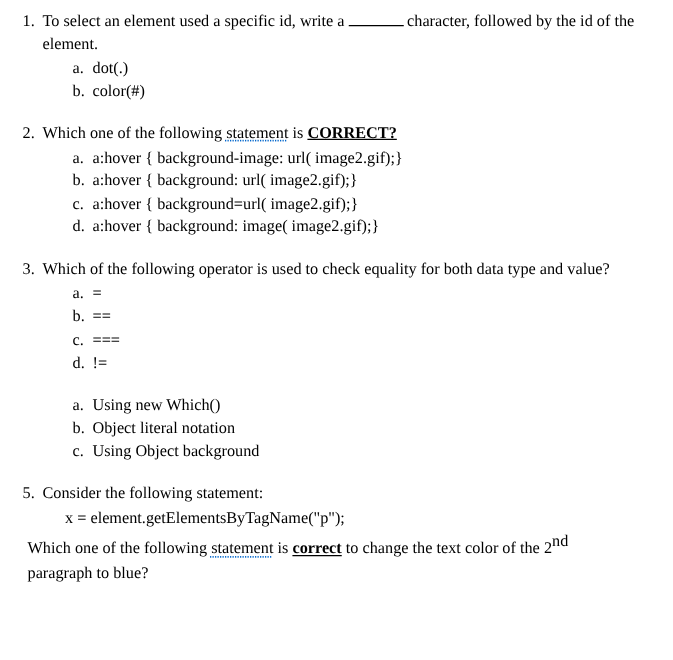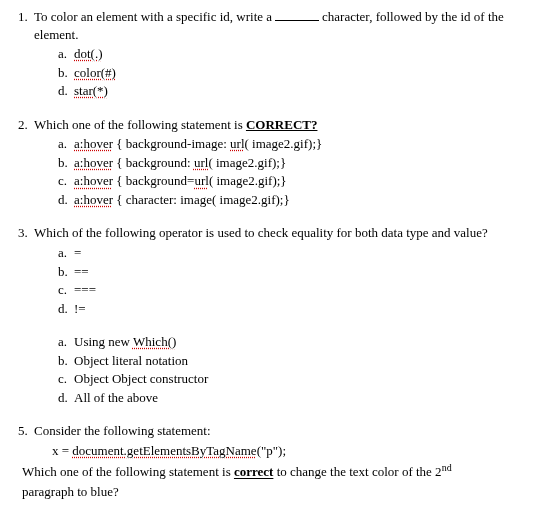--- a/index.html
+++ b/index.html
@@ -32,99 +32,97 @@
     text-indent: -16px;
     padding-left: 16px;
     margin-bottom: 1px;
   }
   .opt .lbl {
     display: inline-block;
     width: 16px;
     text-indent: 0;
   }
   .dashed {
-    text-decoration: underline;
     text-decoration-style: dotted;
     text-decoration-color: #c00;
     text-underline-offset: 2px;
   }
   .dashed-blue {
+    text-decoration: underline;
     text-decoration-style: dotted;
     text-decoration-color: #06c;
     text-underline-offset: 2px;
   }
   .blank {
     display: inline-block;
     border-bottom: 1px solid #000;
     width: 44px;
     vertical-align: baseline;
     margin: 0 3px;
   }
   .bold { font-weight: bold; text-decoration: underline; }
-  .sup { vertical-align: super; font-size: 10px; margin-top: 43px; }
+  .sup { vertical-align: super; font-size: 13px; margin-top: 43px; }
   .extra-indent {
     padding-left: 10px;
   }
   .code-line {
     padding-left: 40px;
     margin-bottom: 2px;
   }
 </style>
 </head>
 <body>
 
 <div class="question">
   <div class="qtext">
-    <span class="num">1.</span><span>To color an element with a specific id, write a</span><span class="blank"></span><span>character, followed by the id of the element.</span>
+    <span class="num">1.</span><span>To select an element used a specific id, write a</span><span class="blank"></span><span>character, followed by the id of the element.</span>
   </div>
   <div class="options">
     <div class="opt"><span class="lbl">a.</span><span class="dashed">dot(.)</span></div>
     <div class="opt"><span class="lbl">b.</span><span class="dashed">color(#)</span></div>
-    <div class="opt"><span class="lbl">d.</span><span class="dashed">star(*)</span></div>
   </div>
 </div>
 
 <div class="question">
   <div class="qtext">
     <span class="num">2.</span><span>Which one of the following </span><span class="dashed-blue">statement</span><span> is </span><span class="bold">CORRECT?</span>
   </div>
   <div class="options">
     <div class="opt"><span class="lbl">a.</span><span class="dashed">a:hover</span><span> { background-image: </span><span class="dashed">url</span><span>( image2.gif);}</span></div>
     <div class="opt"><span class="lbl">b.</span><span class="dashed">a:hover</span><span> { background: </span><span class="dashed">url</span><span>( image2.gif);}</span></div>
     <div class="opt"><span class="lbl">c.</span><span class="dashed">a:hover</span><span> { background=</span><span class="dashed">url</span><span>( image2.gif);}</span></div>
-    <div class="opt"><span class="lbl">d.</span><span class="dashed">a:hover</span><span> { character: image( image2.gif);}</span></div>
+    <div class="opt"><span class="lbl">d.</span><span class="dashed">a:hover</span><span> { background: image( image2.gif);}</span></div>
   </div>
 </div>
 
 <div class="question">
   <div class="qtext">
     <span class="num">3.</span><span>Which of the following operator is used to check equality for both data type and value?</span>
   </div>
   <div class="options">
     <div class="opt"><span class="lbl">a.</span><span>=</span></div>
     <div class="opt"><span class="lbl">b.</span><span>==</span></div>
     <div class="opt"><span class="lbl">c.</span><span>===</span></div>
     <div class="opt"><span class="lbl">d.</span><span>!=</span></div>
   </div>
 </div>
 
 <div class="question">
   <div class="options">
     <div class="opt"><span class="lbl">a.</span><span>Using new </span><span class="dashed">Which()</span></div>
     <div class="opt"><span class="lbl">b.</span><span>Object literal notation</span></div>
-    <div class="opt"><span class="lbl">c.</span><span>Object Object constructor</span></div>
-    <div class="opt"><span class="lbl">d.</span><span class="dashed-blue">All of</span><span> the above</span></div>
+    <div class="opt"><span class="lbl">c.</span><span>Using Object background</span></div>
   </div>
 </div>
 
 <div class="question">
   <div class="qtext">
     <span class="num">5.</span><span>Consider the following statement:</span>
   </div>
   <div class="code-line">
-    <span>x = </span><span class="dashed">document.getElementsByTagName</span><span>("p");</span>
+    <span>x = </span><span class="dashed">element.getElementsByTagName</span><span>("p");</span>
   </div>
   <div class="qtext extra-indent" style="text-indent:0;">
     <span>Which one of the following </span><span class="dashed-blue">statement</span><span> is </span><span class="bold">correct</span><span> to change the text color of the 2</span><span class="sup">nd</span>
   </div>
   <div class="qtext extra-indent" style="text-indent:0;"><span>paragraph to blue?</span></div>
 
 </div>
 
 </body></html>

